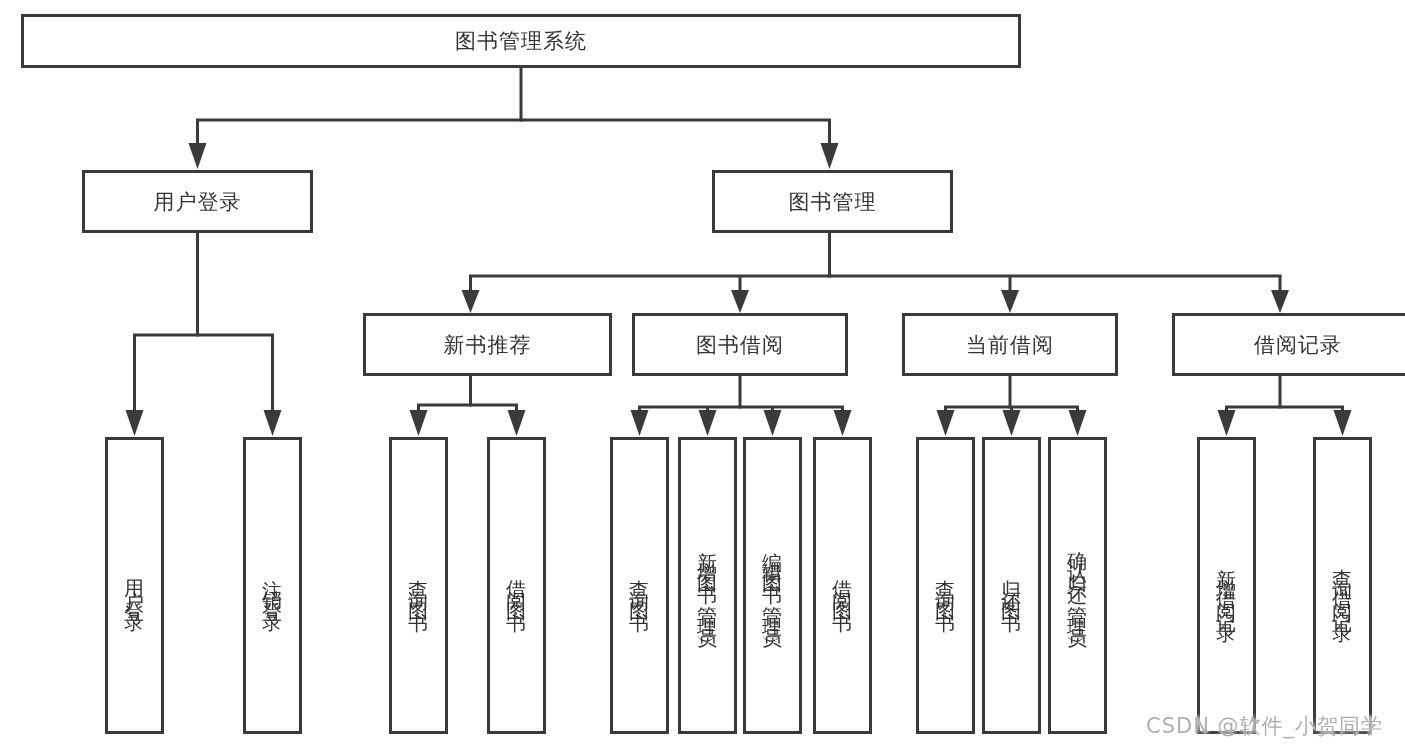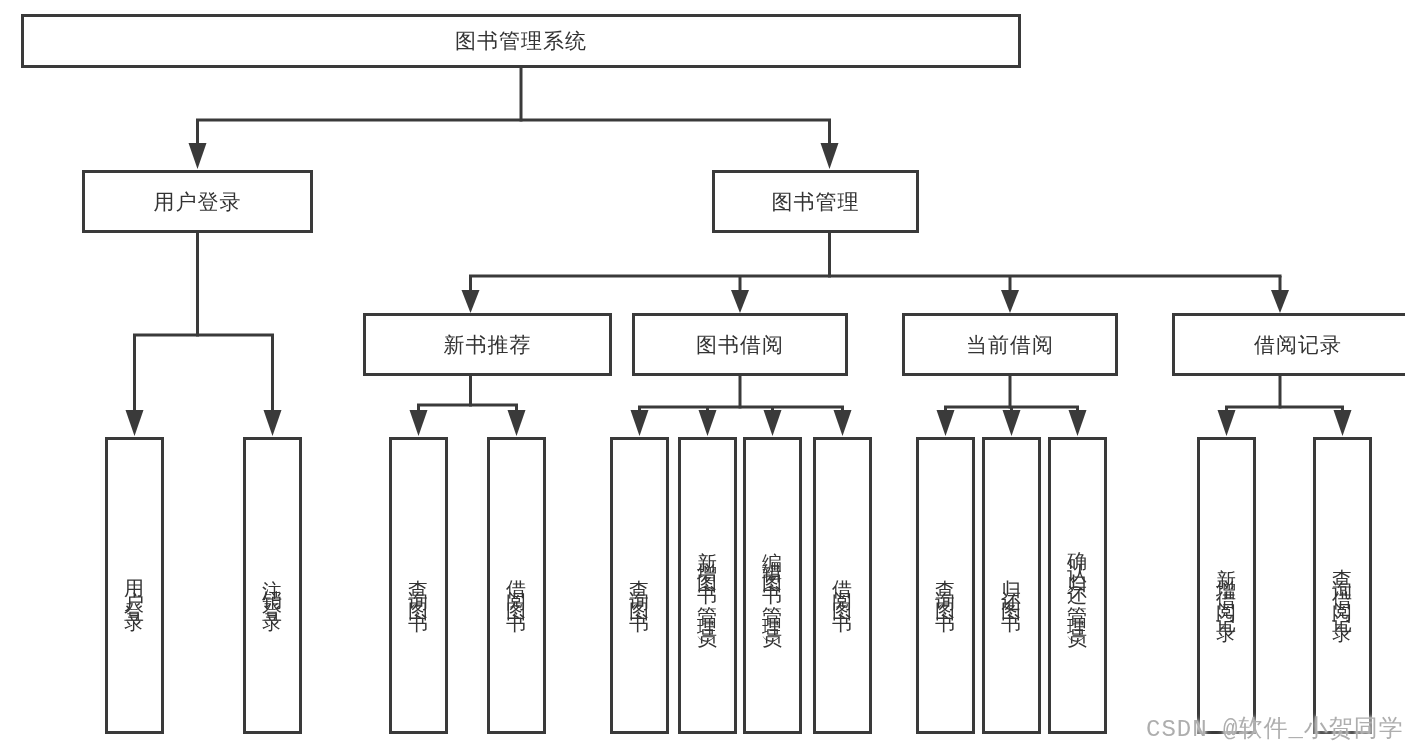--- a/index.html
+++ b/index.html
@@ -13,23 +13,22 @@
     border:3px solid #3a3a3a;display:flex;align-items:center;justify-content:center;
     z-index:2;
   }
   .node.h span{font-size:21px;letter-spacing:1px;color:#333333;white-space:nowrap;}
   .node.v span{
     writing-mode:vertical-rl;text-orientation:mixed;
     font-size:20px;letter-spacing:11px;line-height:1;color:#333333;
   }
   #watermark{
     position:absolute;left:1146px;top:712px;z-index:5;
-    font-size:24px;color:#aeaeae;letter-spacing:1px;white-space:nowrap;
+    font-size:21px;color:#aeaeae;letter-spacing:1px;white-space:nowrap;
     text-shadow:0 0 3px #ffffff,0 0 6px #ffffff;
-    font-family:Liberation Mono, monospace;
   }
 </style>
 </head>
 <body>
 
 <div id="canvas">
 
   <svg id="wires" viewBox="0 0 1405 747" xmlns="http://www.w3.org/2000/svg">
     <g stroke="#3a3a3a" stroke-width="3" fill="none">
 
@@ -103,21 +102,21 @@
     </g>
   </svg>
 
   <div class="node h" style="left:21px;top:14px;width:1000px;height:54px">
     <span>图书管理系统</span>
   </div>
 
   <div class="node h" style="left:82px;top:170px;width:231px;height:63px">
     <span>用户登录</span>
   </div>
-  <div class="node h" style="left:712px;top:170px;width:207px;height:63px">
+  <div class="node h" style="left:712px;top:170px;width:241px;height:63px">
     <span>图书管理</span>
   </div>
 
   <div class="node h" style="left:363px;top:313px;width:249px;height:63px">
     <span>新书推荐</span>
   </div>
   <div class="node h" style="left:902px;top:313px;width:216px;height:63px">
     <span>当前借阅</span>
   </div>
   <div class="node h" style="left:632px;top:313px;width:216px;height:63px">

